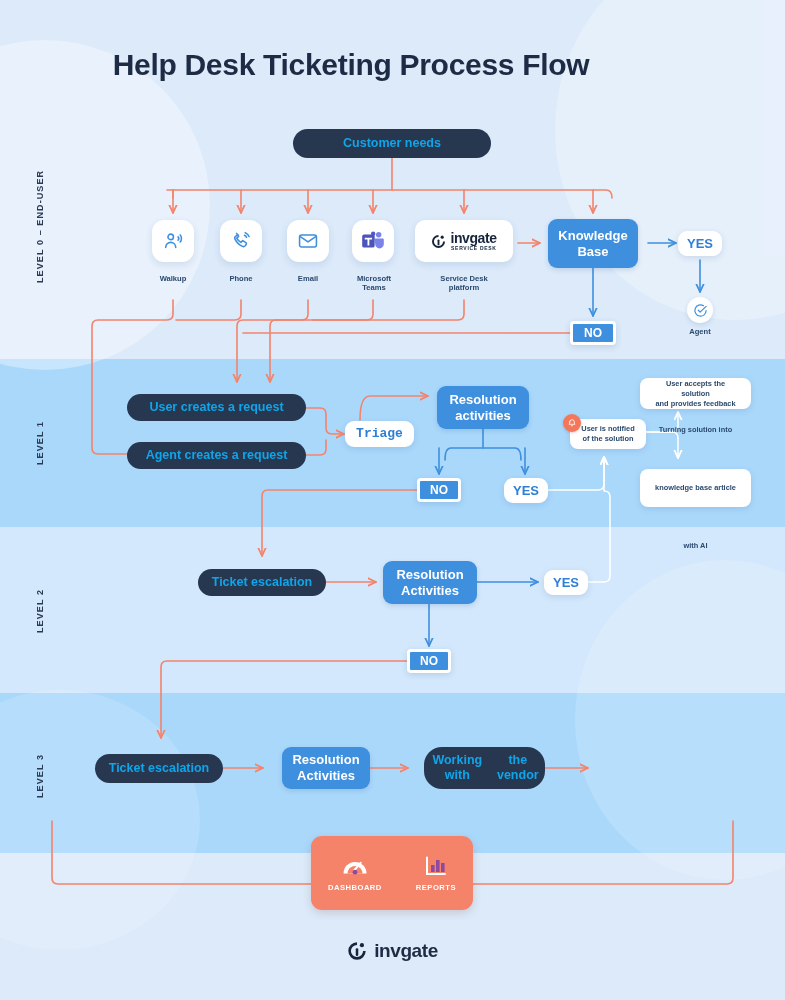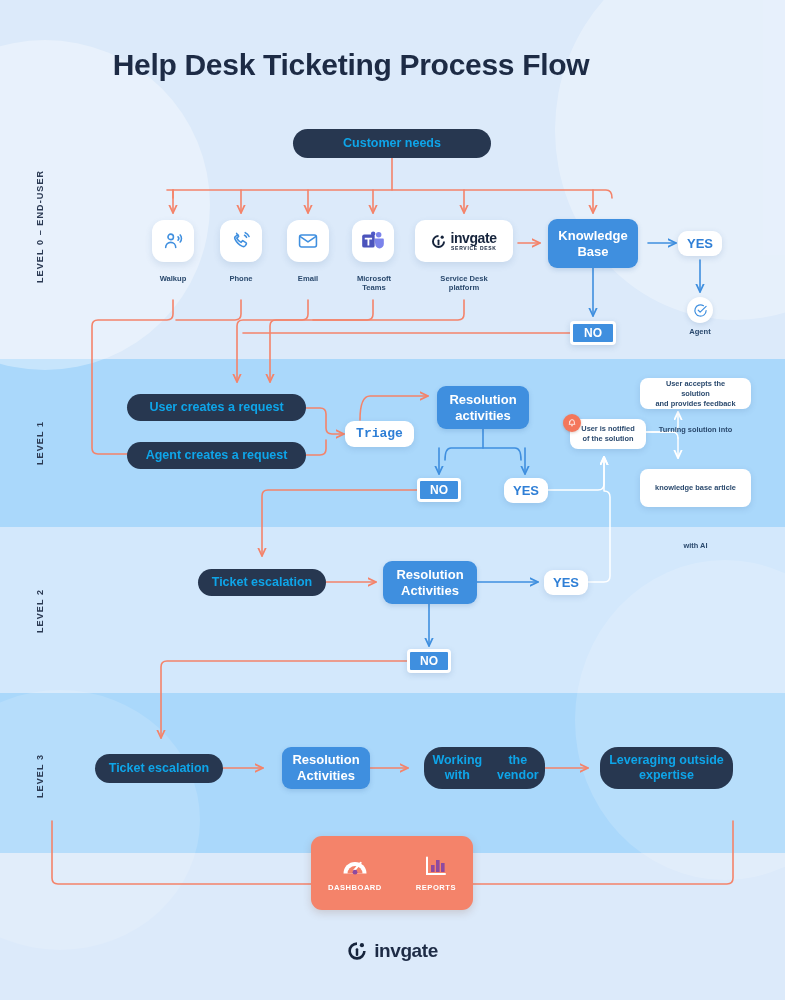--- a/index.html
+++ b/index.html
@@ -332,24 +332,20 @@
   <div class="node n-blue" style="left:282px; top:747px; width:88px; height:42px; flex-direction:column;">
     <span>Resolution</span>
     <span>Activities</span>
   </div>
 
   <div class="node n-dark" style="left:424px; top:747px; width:121px; height:42px; flex-direction:row;">
     <span>Working with</span>
     <span>the vendor</span>
   </div>
 
-  <div class="node n-dark" style="left:600px; top:747px; width:133px; height:42px; flex-direction:column;">
-    <span>Leveraging outside</span>
-    <span>expertise</span>
-  </div>
 
   <div id="ops">
     <div class="op">
       <svg width="28" height="24" viewBox="0 0 28 24">
         <path d="M2.5 19.5a11.5 11.5 0 0 1 23 0z" fill="#fff"></path>
         <path d="M6.5 19.5a7.5 7.5 0 0 1 15 0z" fill="#f4836a"></path>
         <path d="M19.6 8.9 13.3 16.2" stroke="#fff" stroke-width="2.1" stroke-linecap="round"></path>
         <circle cx="14" cy="18.2" r="2.4" fill="#8e4aa0"></circle>
         <path d="M2.5 19.5a11.5 11.5 0 0 1 23 0z" fill="none" stroke="#8e4aa0" stroke-width="0"></path>
       </svg>

